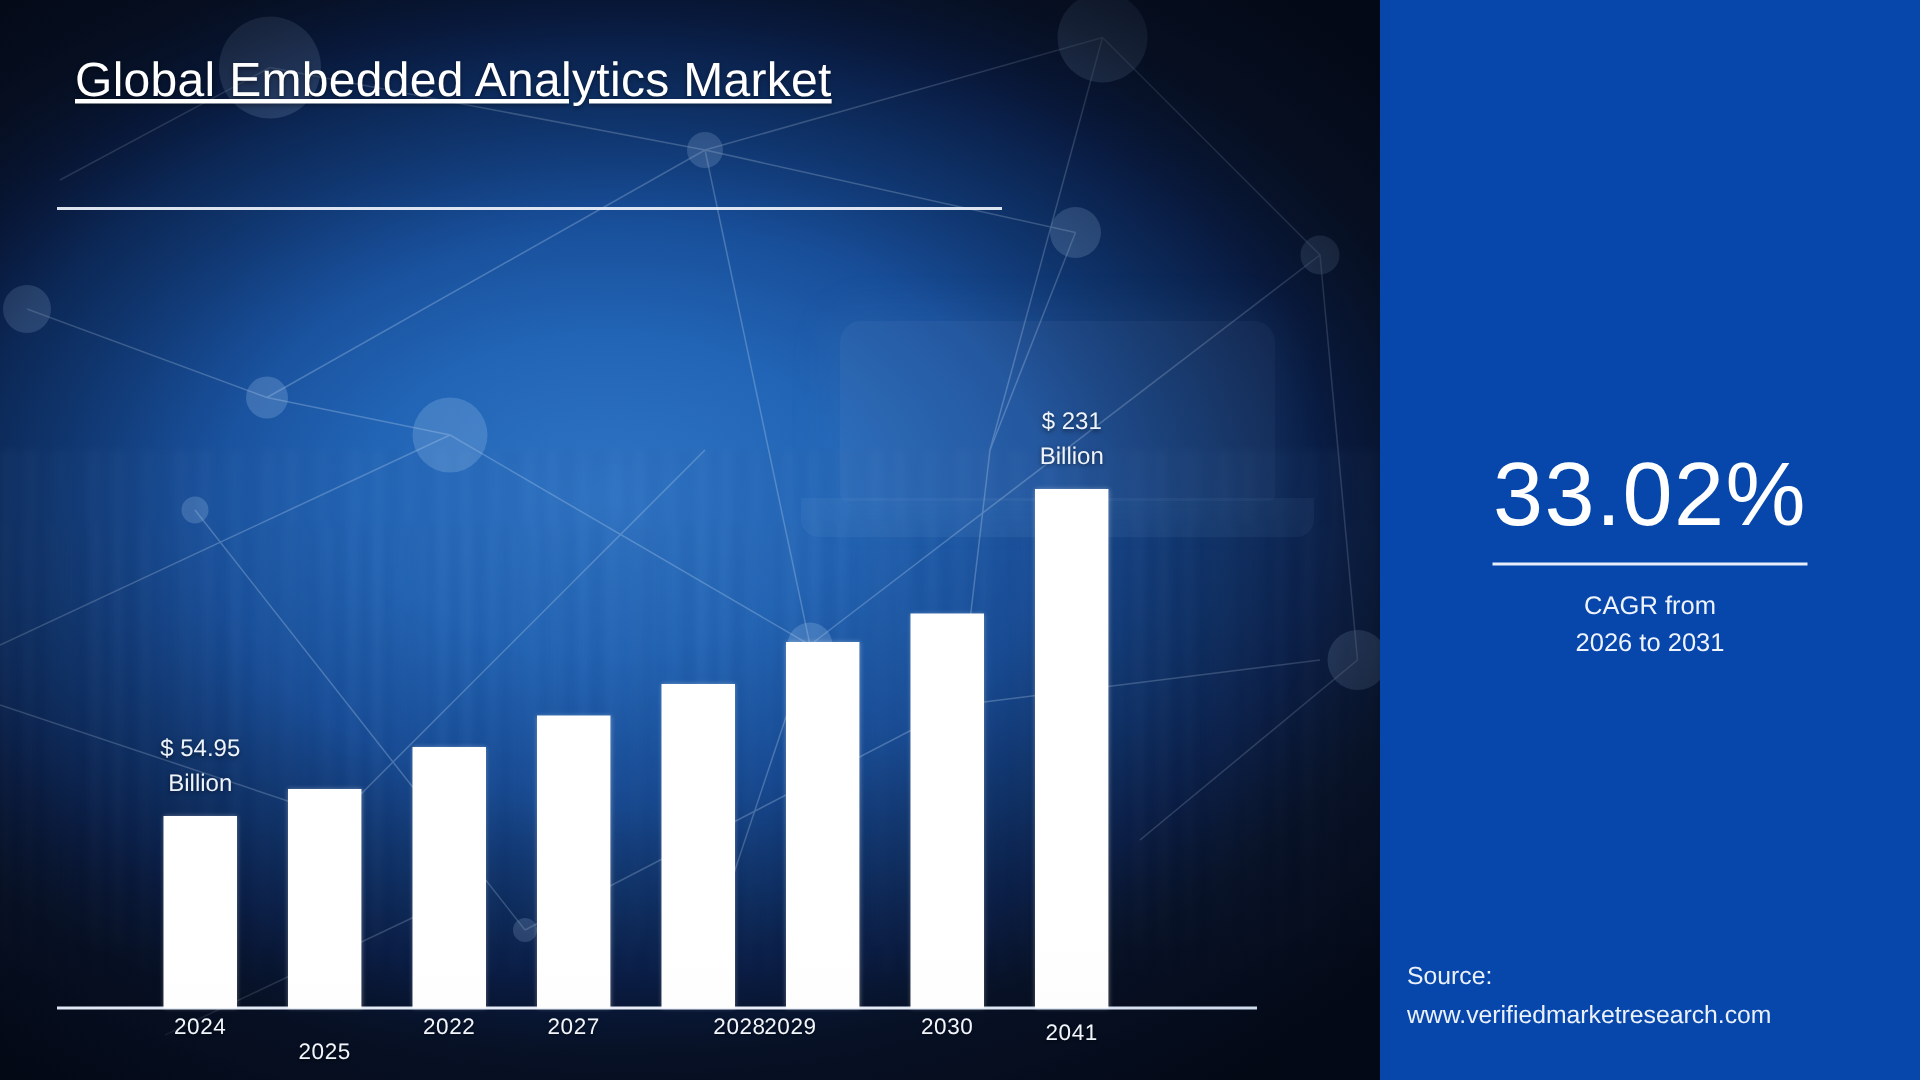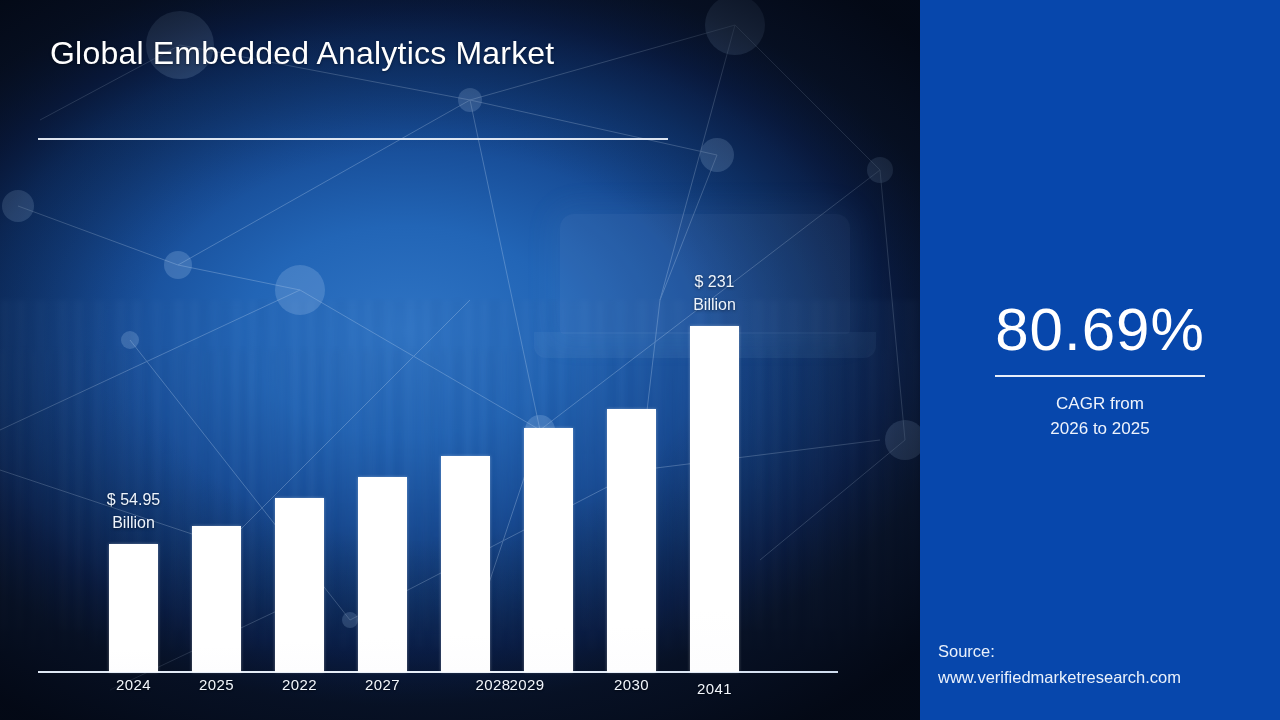--- a/index.html
+++ b/index.html
@@ -53,20 +53,21 @@
   }
   #laptop:after{
     content:""; position:absolute; left:-26px; top:118px; width:342px; height:26px;
     background:rgba(120,165,220,.10); border-radius:0 0 12px 12px;
   }
 
   #title {
     position:absolute; left:50px; top:35px; width:640px;
     color:#ffffff; font-size:32px; font-weight:400; letter-spacing:.2px;
     text-shadow:0 1px 3px rgba(0,0,0,.4);
+    text-decoration:underline;
   }
   #title-rule {
     position:absolute; left:38px; top:138px; width:630px; height:2px;
     background:#e8eef8; opacity:.95;
   }
 
   
   #plot { position:absolute; left:0; top:0; width:920px; height:720px; }
   #axis-line {
     position:absolute; left:38px; top:671px; width:800px; height:2px;
@@ -192,21 +193,21 @@
           <div class="bar" title="2025: 63" style="left: 192px; height: 146px; width: 49px;"></div>
           <div class="bar" title="2026: 75" style="left: 275px; height: 174px; width: 49px;"></div>
           <div class="bar" title="2027: 84" style="left: 358px; height: 195px; width: 49px;"></div>
           <div class="bar" title="2028: 93" style="left: 441px; height: 216px; width: 49px;"></div>
           <div class="bar" title="2029: 105" style="left: 524px; height: 244px; width: 49px;"></div>
           <div class="bar" title="2030: 113" style="left: 607px; height: 263px; width: 49px;"></div>
           <div class="bar" title="2032: 149" style="left: 690px; height: 346px; width: 49px;"></div>
         </div>
       <div id="ticks">
           <div class="tick" style="left: 88.5px;">2024</div>
-          <div class="tick" style="left: 171.5px;">2025</div>
+          <div class="tick" style="left: 171.5px; margin-top: 17px;">2025</div>
           <div class="tick" style="left: 254.5px;">2022</div>
           <div class="tick" style="left: 337.5px;">2027</div>
           <div class="tick" style="left: 420.5px; text-align: right;">2028</div>
           <div class="tick" style="left: 482px;">2029</div>
           <div class="tick" style="left: 586.5px;">2030</div>
           <div class="tick" style="left: 669.5px; top: 680px;">2041</div>
         </div>
       <div id="vlabels">
           <div class="vlabel" style="left: 63.5px; top: 488px;">
             <div>$ 54.95</div>
@@ -216,25 +217,25 @@
             <div>$ 231</div>
             <div>Billion</div>
           </div>
         </div>
     </div>
   </section>
 
   <aside id="brand-panel">
 
 
-    <div id="cagr-value">80.69%</div>
+    <div id="cagr-value">33.02%</div>
     <div id="cagr-rule"></div>
     <div id="cagr-caption">
       <div>CAGR from</div>
-      <div>2026 to 2025</div>
+      <div>2026 to 2031</div>
     </div>
 
     <div id="source">
       <div>Source:</div>
       <div>www.verifiedmarketresearch.com</div>
     </div>
   </aside>
 </div>
 
 </body></html>

